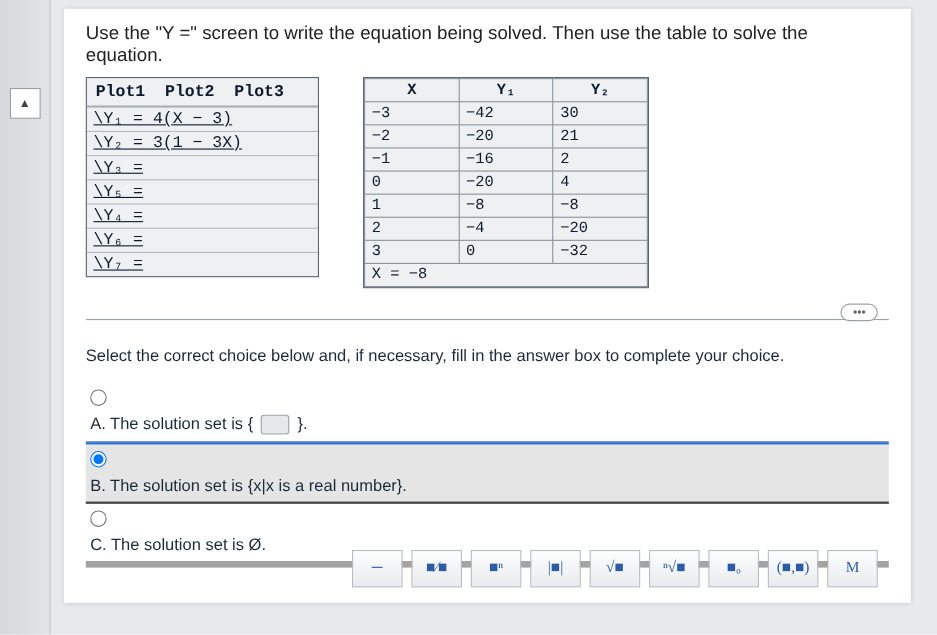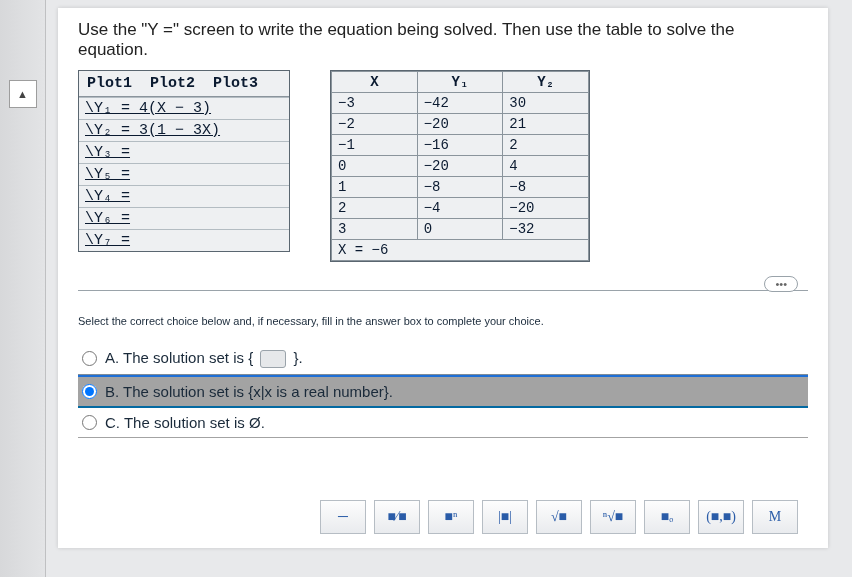--- a/index.html
+++ b/index.html
@@ -83,39 +83,40 @@
     top: 268px;
     background: #fff;
     border: 1.5px solid #9aa3aa;
     border-radius: 12px;
     padding: 1px 10px;
     font-size: 11px;
     color: #666;
     cursor: pointer;
   }
   .prompt {
-    font-size: 11px;
+    font-size: 15px;
     color: #1a2a3a;
     margin: 24px 0 16px 0;
   }
   .choices { font-size: 15px; color: #1a2a3a; }
   .choice {
     display: flex;
-    align-items: center;
+    align-items: flex-start;
     gap: 8px;
     padding: 6px 4px;
     border-bottom: 1px solid #7d8b99;
     cursor: pointer;
-  }
-  .choice:last-child { border-bottom: 1px solid #a3a3a3; }
+    flex-direction: column;
+  }
+  .choice:last-child { border-bottom: 6px solid #a3a3a3; }
   .choice input[type=radio] { width: 15px; height: 15px; cursor: pointer; }
   .choice.selected {
     border-top: 2px solid #1e6fd6;
-    border-bottom: 2px solid #0369a1;
-    background: #a3a3a3;
+    border-bottom: 2px solid #404040;
+    background: #e5e5e5;
   }
   .blank {
     display: inline-block;
     min-width: 26px;
     height: 18px;
     background: #e6e8ea;
     border: 1px solid #9aa3aa;
     border-radius: 3px;
     vertical-align: middle;
     margin: 0 3px;
@@ -208,21 +209,21 @@
               <td>2</td>
               <td>−4</td>
               <td>−20</td>
             </tr>
           <tr>
               <td>3</td>
               <td>0</td>
               <td>−32</td>
             </tr>
           <tr class="xeq">
-              <td colspan="3">X = −6</td>
+              <td colspan="3">X = −8</td>
             </tr>
         </tbody>
       </table>
     </div>
 
   </div>
 
   <div class="collapse-pill">
     <span>•••</span>
   </div>

